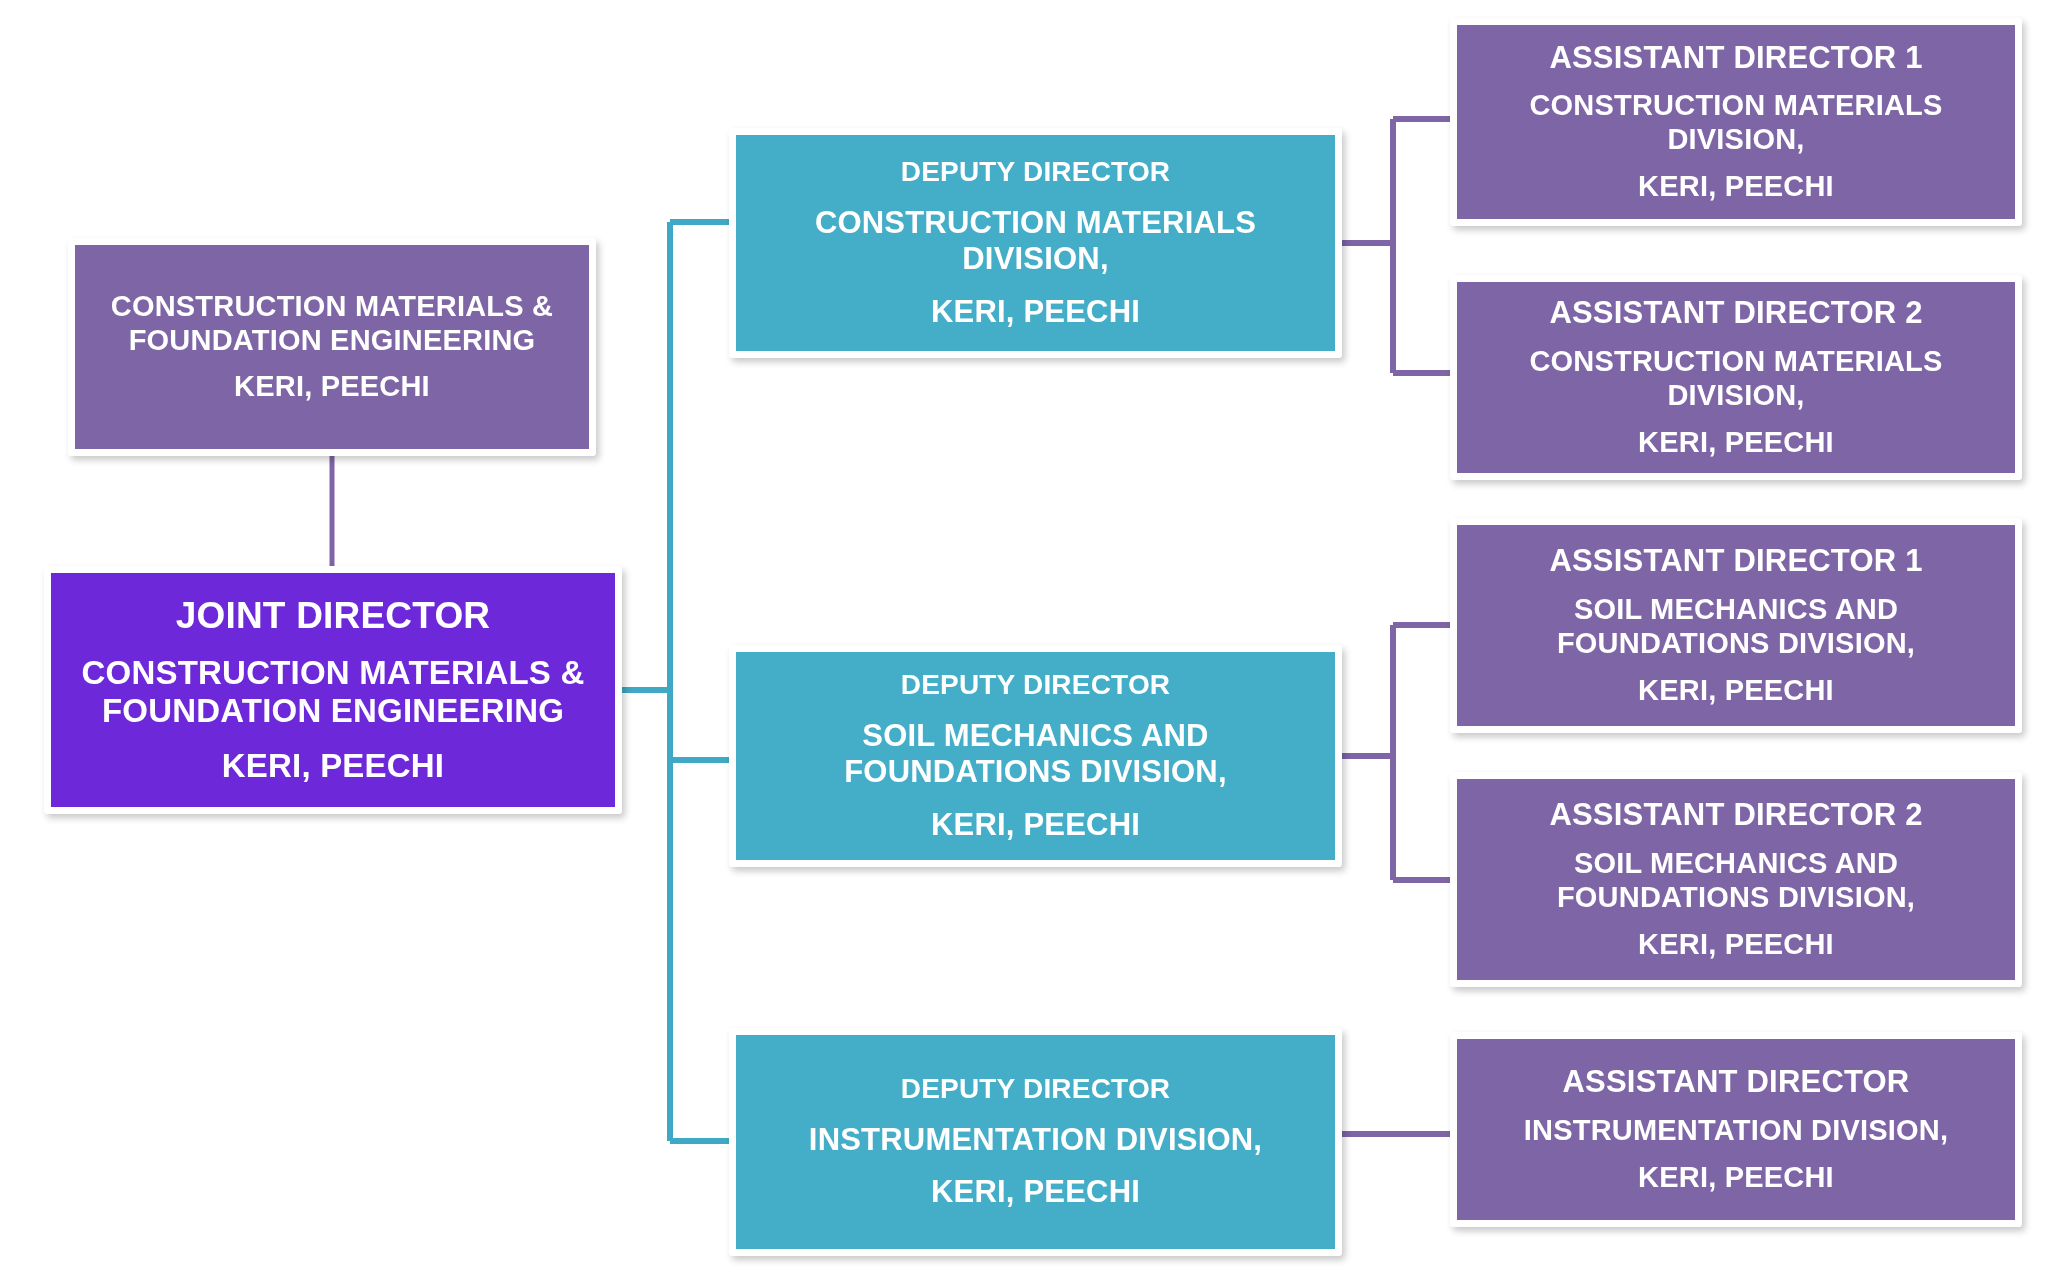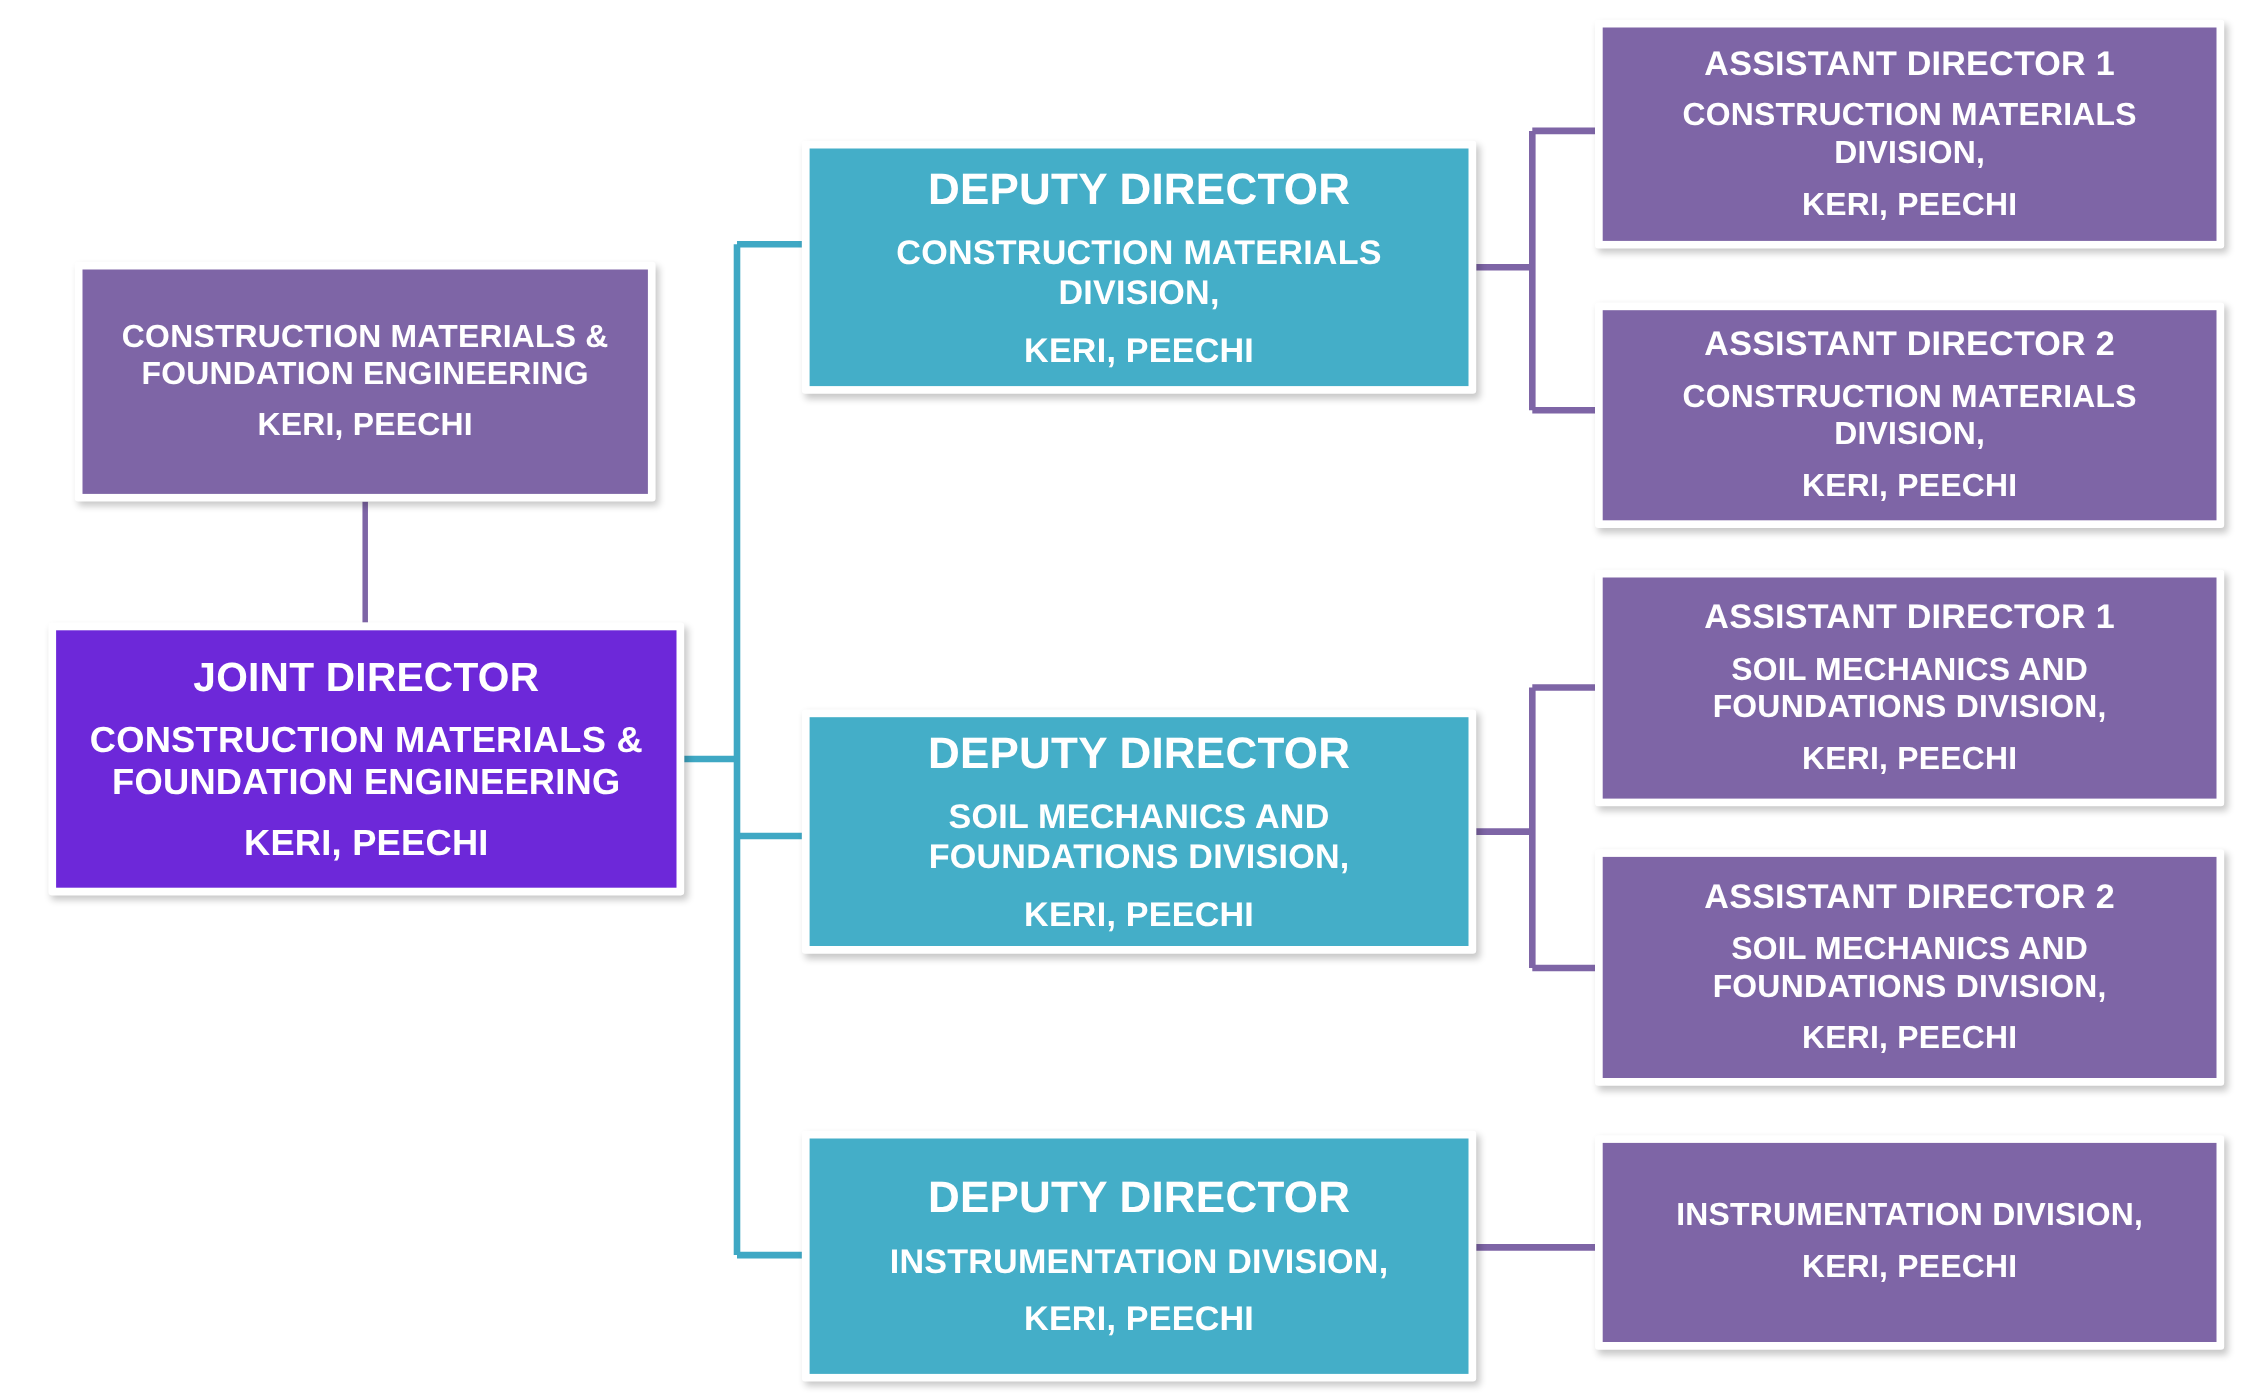--- a/index.html
+++ b/index.html
@@ -59,21 +59,21 @@
   .ln-title   { font-size: 31px; margin-bottom: 13px; }
   .ln-body    { font-size: 29px; margin-bottom: 13px; }
   .ln-foot    { font-size: 29px; }
 
   
   .node.green .ln-title { font-size: 37px; margin-bottom: 16px; }
   .node.green .ln-body  { font-size: 33px; margin-bottom: 16px; }
   .node.green .ln-foot  { font-size: 33px; }
 
   
-  .node.teal .ln-title { font-size: 40px; margin-bottom: 16px; }
+  .node.teal .ln-title { font-size: 28px; margin-bottom: 16px; }
   .node.teal .ln-body  { font-size: 31px; margin-bottom: 16px; }
   .node.teal .ln-foot  { font-size: 31px; }
 
   
   #n-adhd   { left: 68px;   top: 238px;  width: 528px; height: 218px; }
   #n-jd     { left: 44px;   top: 566px;  width: 578px; height: 248px; }
 
   #n-dd1    { left: 729px;  top: 128px;  width: 613px; height: 230px; }
   #n-dd2    { left: 729px;  top: 645px;  width: 613px; height: 222px; }
   #n-dd3    { left: 729px;  top: 1028px; width: 613px; height: 228px; }
@@ -178,18 +178,19 @@
   <div class="node purple" id="n-ad4">
     <div class="fill">
       <div class="line ln-title">ASSISTANT DIRECTOR 2</div>
       <div class="line ln-body">SOIL MECHANICS AND FOUNDATIONS DIVISION,</div>
       <div class="line ln-foot">KERI, PEECHI</div>
     </div>
   </div>
 
   <div class="node purple" id="n-ad5">
     <div class="fill">
+      <div class="line ln-title">ASSISTANT DIRECTOR</div>
       <div class="line ln-body">INSTRUMENTATION DIVISION,</div>
       <div class="line ln-foot">KERI, PEECHI</div>
     </div>
   </div>
 
 </div>
 
 </body></html>

